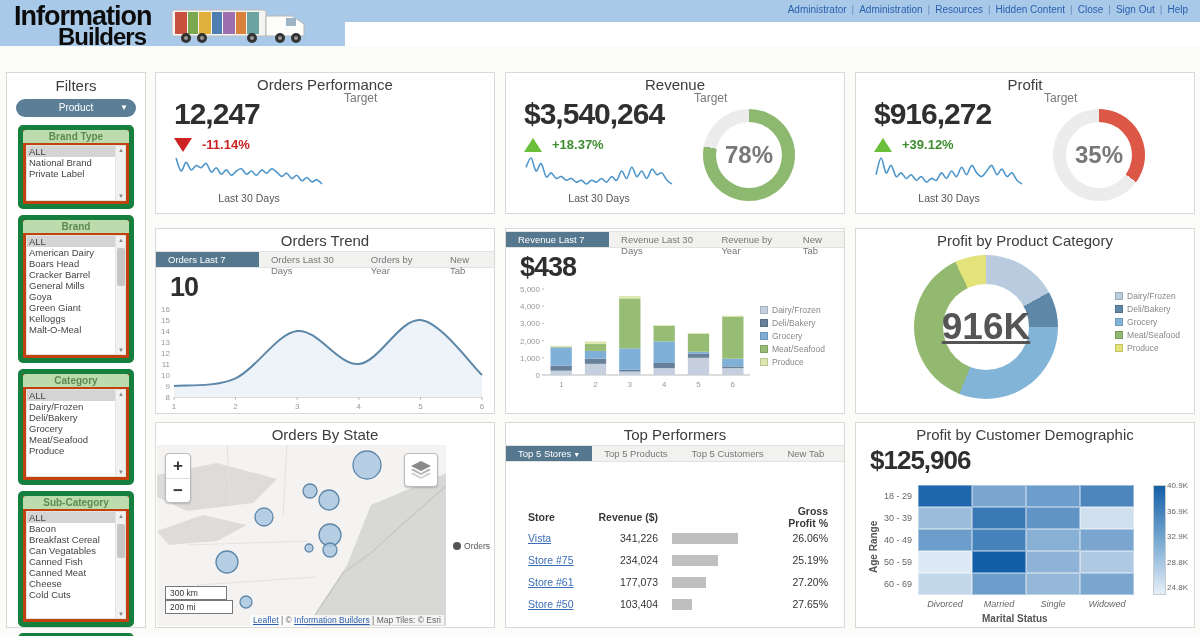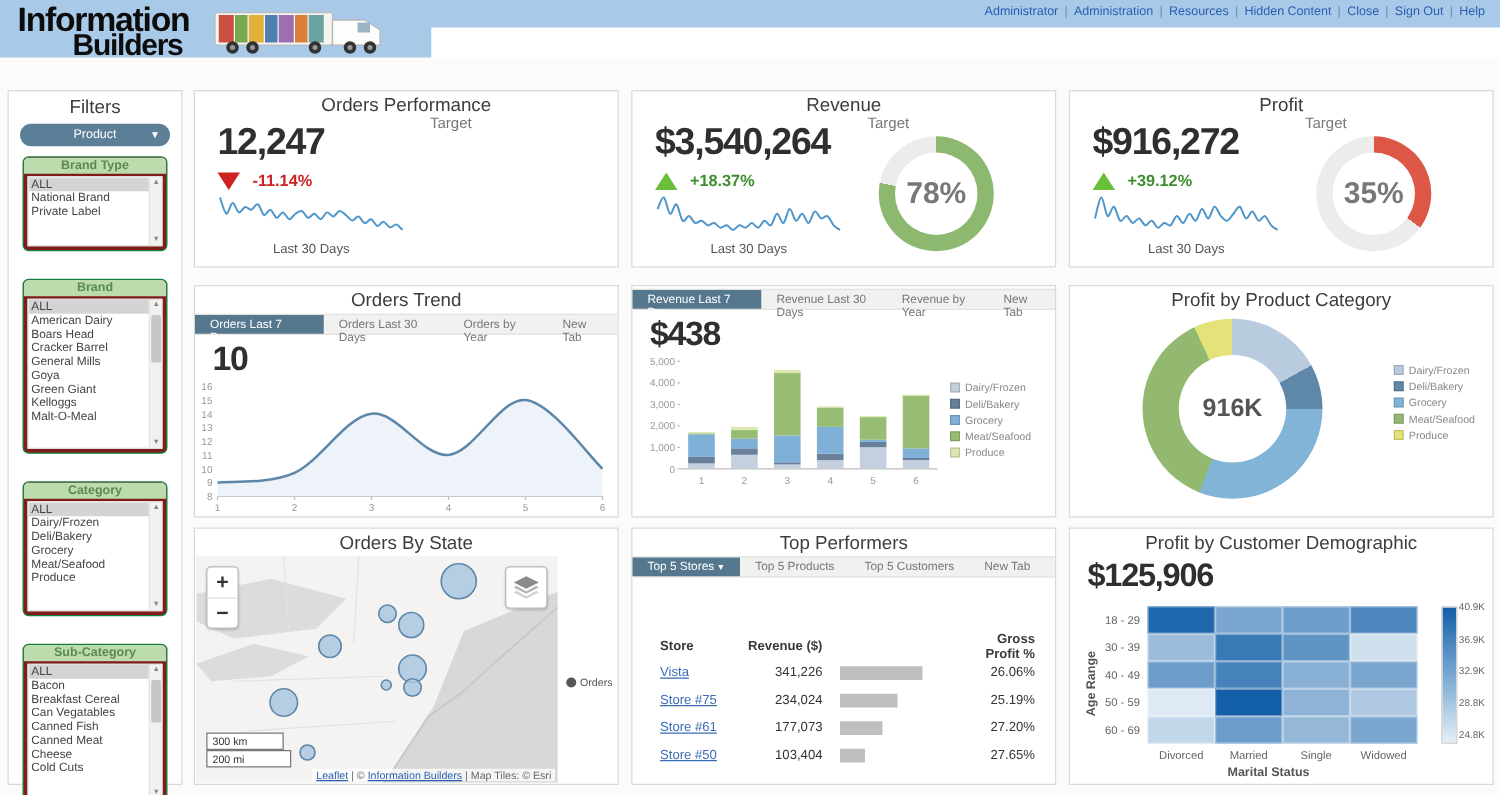--- a/index.html
+++ b/index.html
@@ -32,21 +32,21 @@
   .panel { position:absolute; background:#fff; border:1px solid #d9d9d7; }
   .ptitle { text-align:center; font-size:15px; color:#3d3d3d; padding-top:3px; }
 
   
   .sidebar { position:absolute; left:6px; top:4px; width:140px; height:556px; background:#fff;
     border:1px solid #d9d9d7; padding:4px 7px; }
   .f-title { text-align:center; font-size:15px; color:#3d3d3d; }
   .pill { margin:5px 2px 8px; background:#5b7f96; border-radius:10px; height:18px; color:#fff;
     font-size:10px; text-align:center; line-height:18px; position:relative; cursor:pointer; }
   .pill .caret { position:absolute; right:8px; top:0; font-size:8px; }
-  .fbox { background:#7f1d1d; border:1px solid #15803d; border-radius:5px; margin:0 4px 22px;
+  .fbox { background:#c2410c; border:5px solid #15803d; border-radius:5px; margin:0 4px 6px;
     padding:2px 3px 3px; overflow:hidden; }
   .fbox-title { text-align:center; font-size:10px; font-weight:bold; color:#5c8a4e;
     background:#bcdcae; border-radius:3px 3px 0 0; margin:-2px -3px 2px; padding:1px 0; }
   .flist { position:relative; background:#fff; border:1px solid #e2e2e0; overflow:hidden; }
   .fitem { font-size:9.5px; color:#444; line-height:11px; padding:0 2px; white-space:nowrap; cursor:pointer; }
   .fitem.sel { background:#d4d4d4; }
   .fscroll { position:absolute; right:0; top:0; bottom:0; width:10px; background:#f1f1ef; border-left:1px solid #e4e4e2; }
   .fs-up,.fs-dn { position:absolute; left:1px; width:8px; font-size:6px; color:#888; text-align:center; cursor:pointer; }
   .fs-up{ top:1px; } .fs-dn{ bottom:1px; }
   .fs-thumb { position:absolute; left:1px; top:12px; width:8px; height:32%; background:#c6c6c4; border-radius:2px; cursor:pointer; }
@@ -72,21 +72,21 @@
   .ttab.active { background:#55788f; color:#fff; }
   .big-num { font-size:27px; font-weight:bold; color:#2f2f2f; padding:4px 0 0 14px; letter-spacing:-1px; }
   .axis-txt { font-size:8px; fill:#999; }
   .legend { font-size:8.5px; color:#888; }
   .legend .li { display:flex; align-items:center; margin-bottom:3px; }
   .legend .sw { width:8px; height:8px; margin-right:4px; border:1px solid rgba(0,0,0,.15); }
 
   
   .donut { position:absolute; border-radius:50%; }
   .donut-in { position:absolute; background:#fff; border-radius:50%; display:flex; align-items:center; justify-content:center;
-    font-size:20px; font-weight:bold; color:#555; }
+    font-size:37px; font-weight:bold; color:#555;text-decoration:underline; }
 
   
   .mapwrap { position:absolute; left:1px; top:22px; right:48px; bottom:1px; overflow:hidden; background:#f3f2f0; }
   .map-ctl { position:absolute; left:8px; top:8px; width:26px; background:#fff; border:1px solid #bbb; border-radius:4px;
     box-shadow:0 1px 2px rgba(0,0,0,.2); }
   .map-btn { display:block; width:100%; height:24px; text-align:center; font-size:17px; font-weight:bold; color:#333;
     line-height:23px; cursor:pointer; }
   .map-btn+.map-btn { border-top:1px solid #ddd; }
   .layers-btn { position:absolute; right:8px; top:8px; width:34px; height:34px; background:#fff; border:1px solid #bbb;
     border-radius:4px; box-shadow:0 1px 2px rgba(0,0,0,.2); display:flex; align-items:center; justify-content:center; cursor:pointer; }
@@ -103,21 +103,21 @@
   .prow.hdr { font-weight:bold; color:#3a3a3a; }
   .prow .rev { text-align:right; padding-right:14px; }
   .prow .gp { text-align:right; }
   .prow .storelink { color:#3b6db5; text-decoration:underline; cursor:pointer; }
   .pbar { height:11px; background:#bfbfbf; }
 
   
   .hm-grid { position:absolute; display:grid; }
   .hm-cell { border:0.5px solid rgba(255,255,255,.4); }
   .hm-ylab { position:absolute; font-size:9px; color:#666; text-align:right; width:34px; }
-  .hm-xlab { position:absolute; font-size:9px; color:#666; text-align:center; width:62px; }
+  .hm-xlab { position:absolute; font-size:9px; color:#666; text-align:center; width:62px;font-style:italic; }
   .hm-axis { position:absolute; font-size:10px; font-weight:bold; color:#555; }
   .hm-yaxis { transform:rotate(-90deg); transform-origin:left top; }
   .cbar { position:absolute; width:13px; border:1px solid #ccc; }
   .cbar-tick { position:absolute; font-size:8px; color:#666; white-space:nowrap; }
 </style>
 </head>
 <body>
 
 <div class="page">
 

